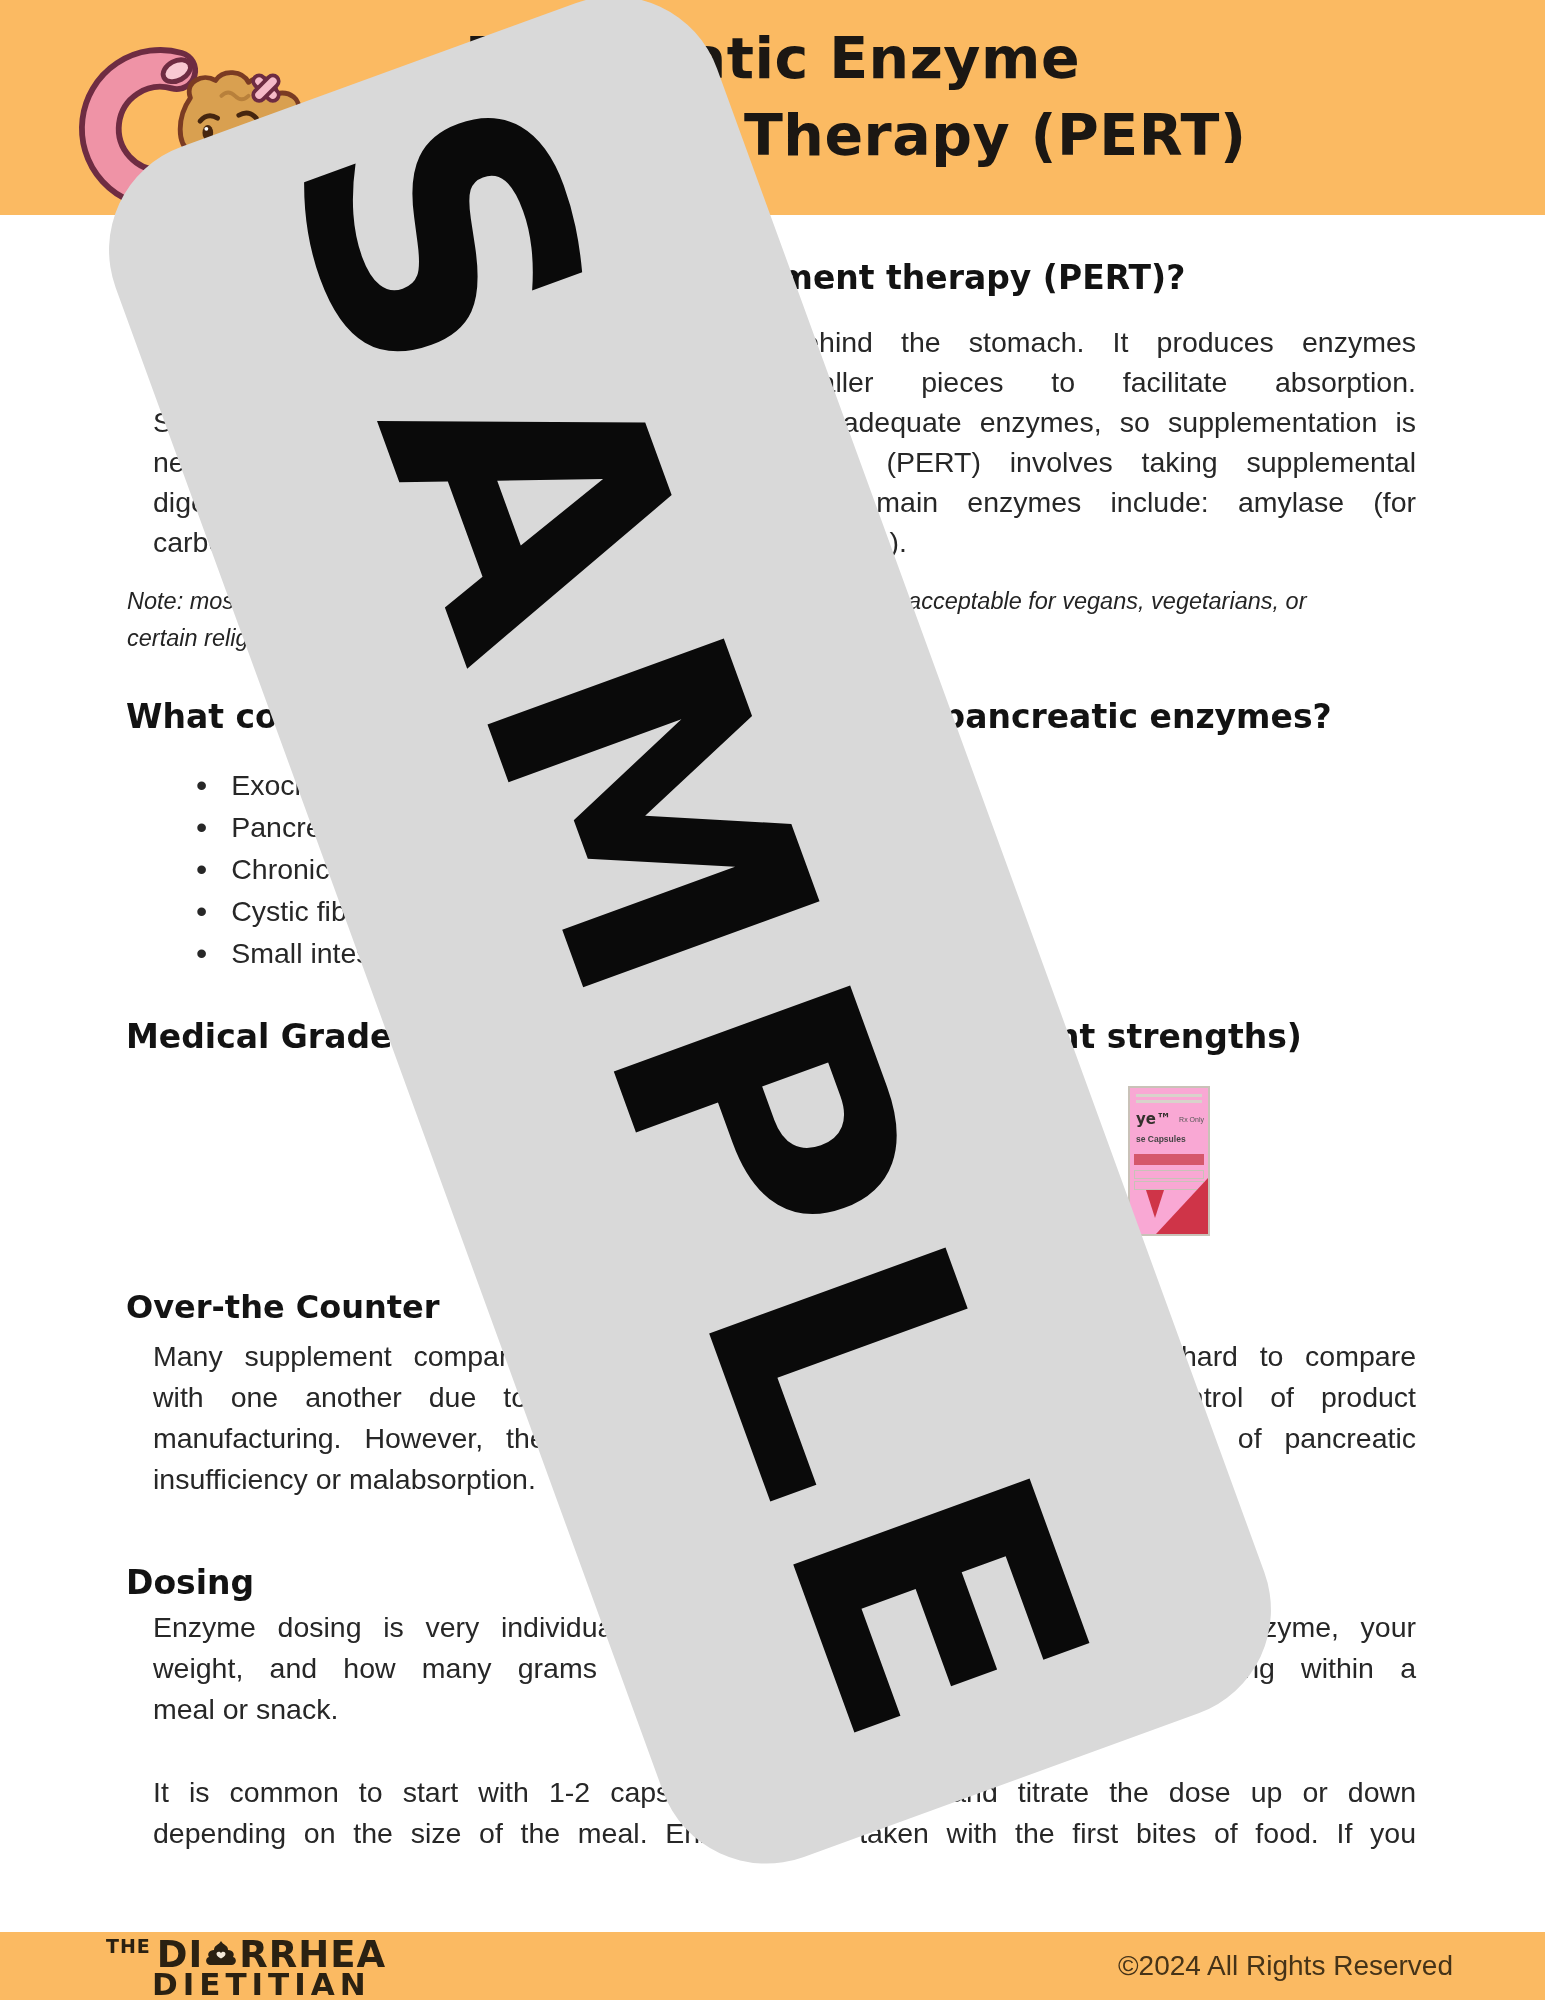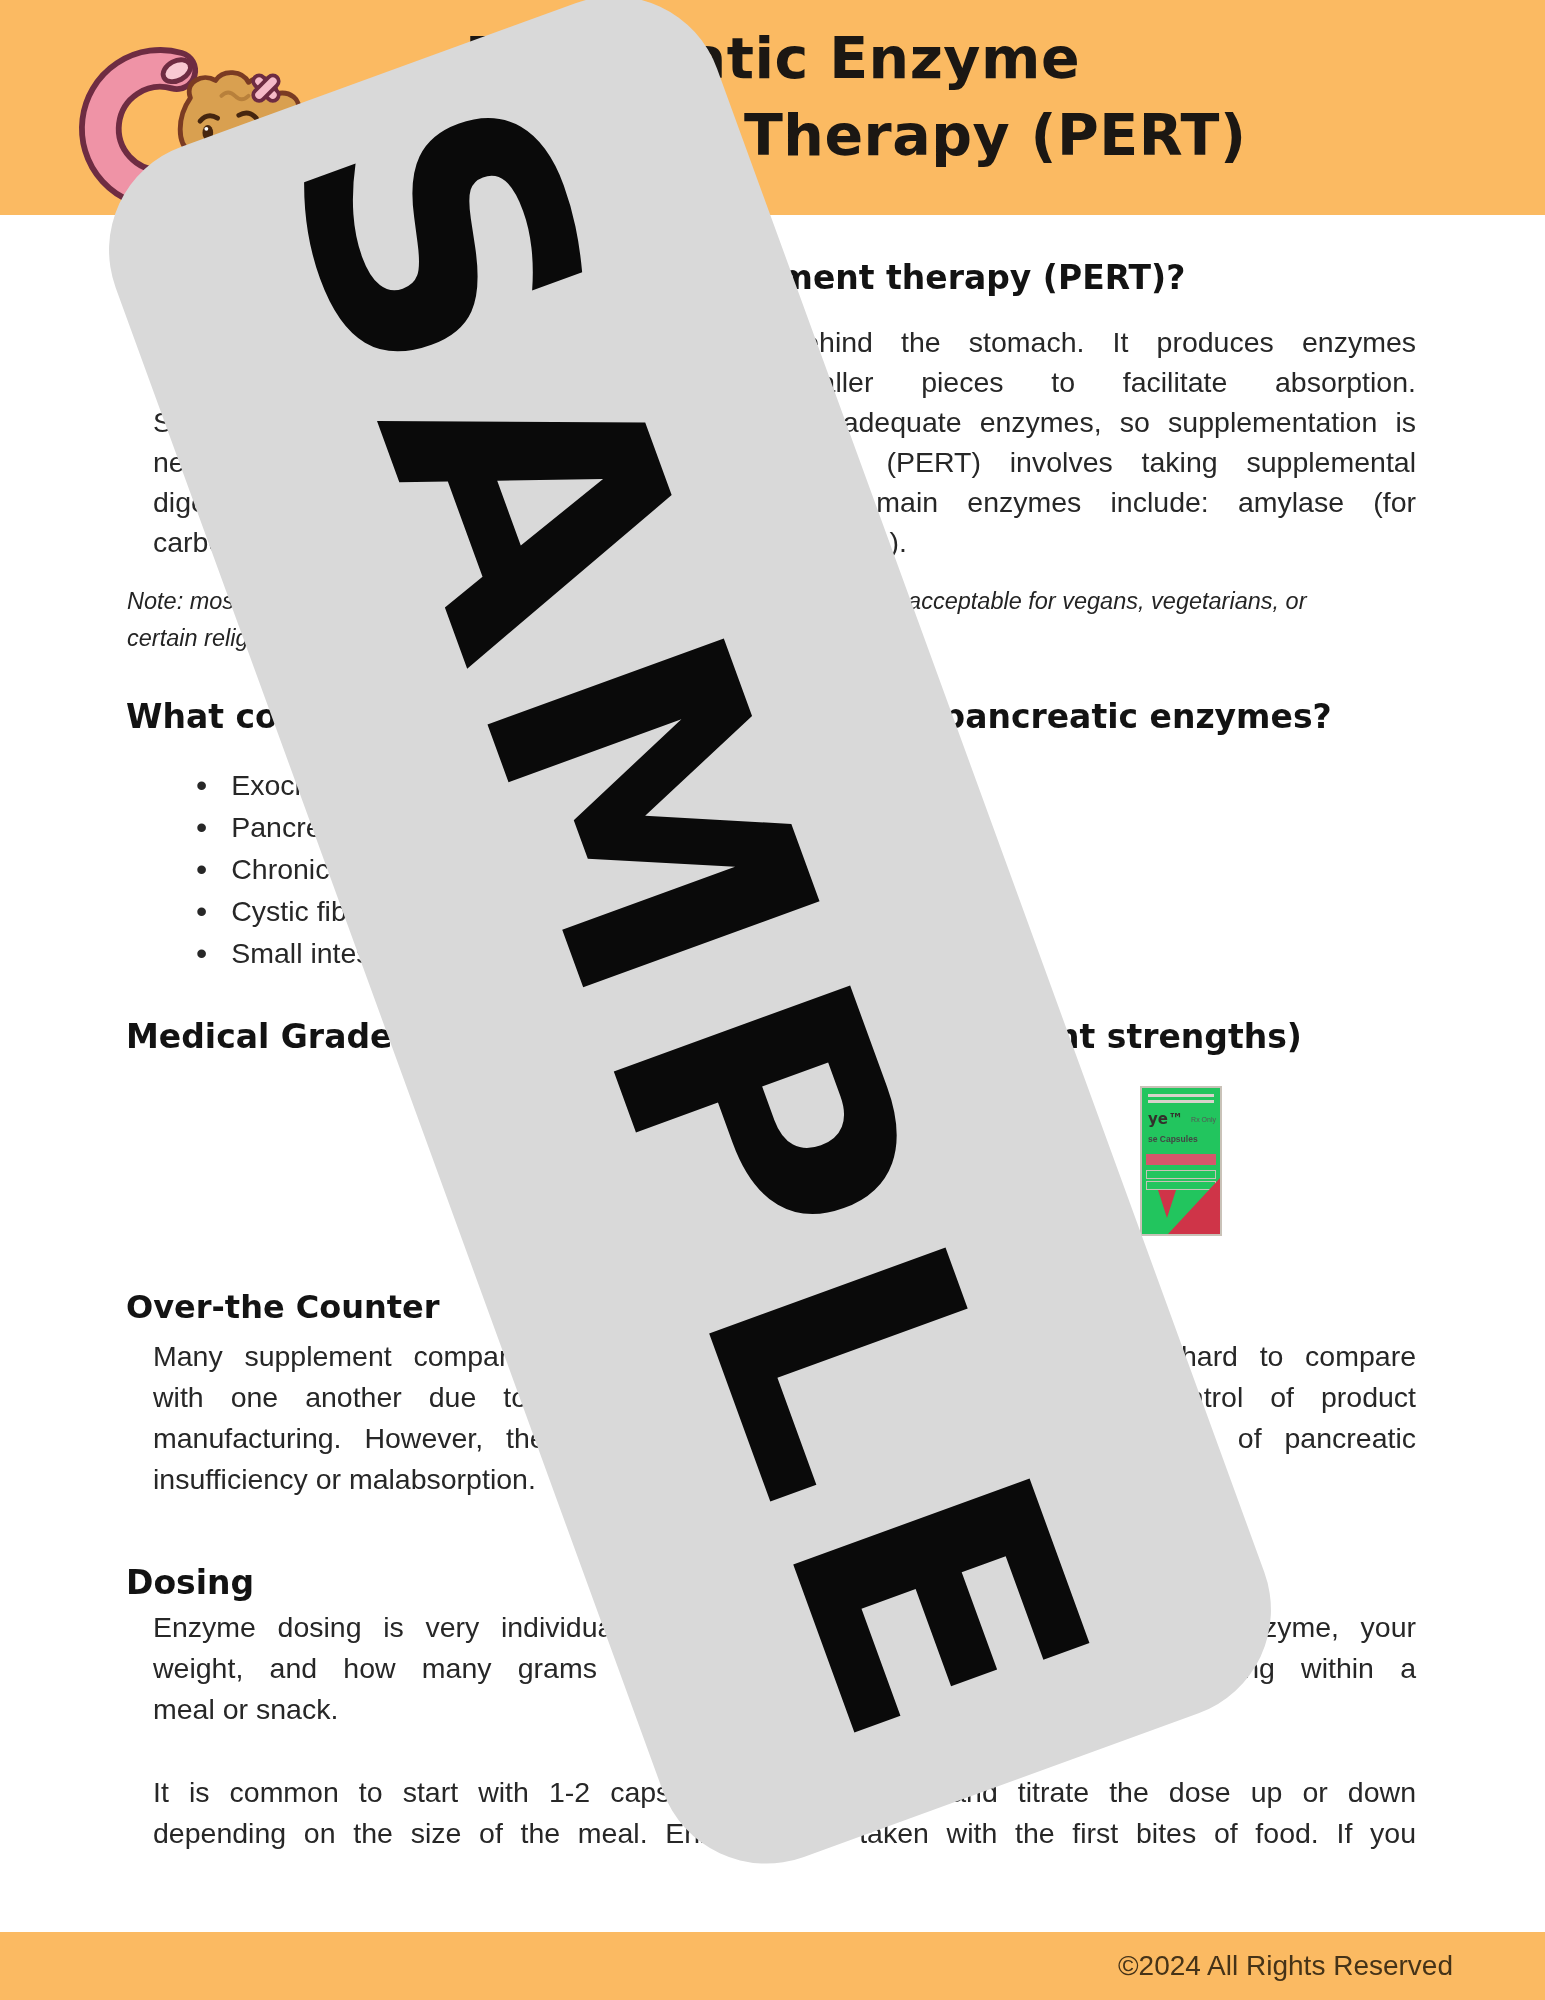--- a/index.html
+++ b/index.html
@@ -39,21 +39,21 @@
 
   
   .wm { position:absolute; left:-220px; top:610px; width:1820px; height:640px; background:#D9D9D9;
         border-radius:110px; transform:rotate(70deg); z-index:50;
         display:flex; align-items:center; justify-content:center; }
   .wm span { font-family:"DejaVu Sans", sans-serif; font-weight:800; font-size:345px;
              letter-spacing:26px; color:#0A0A0A; white-space:nowrap; }
 
   
   .pbox { position:absolute; left:1128px; top:1086px; width:82px; height:150px; z-index:5;
-          background:#22c55e; border:2px solid #C9C2B8; box-sizing:border-box; overflow:hidden;margin-left:12px; }
+          background:#f9a8d4; border:2px solid #C9C2B8; box-sizing:border-box; overflow:hidden; }
   .pbox .hair { position:absolute; left:6px; right:6px; height:3px; background:#D8D3CB; }
   .pbox .brand { position:absolute; left:6px; top:22px; font-family:"DejaVu Sans",sans-serif;
                  font-weight:800; font-size:15px; color:#33302C; }
   .pbox .rx { position:absolute; right:4px; top:28px; font-size:7px; color:#555; }
   .pbox .caps { position:absolute; left:6px; top:46px; font-size:8.5px; font-weight:bold; color:#444; white-space:nowrap; }
   .pbox .pinkrow { position:absolute; left:4px; right:4px; top:66px; height:11px; background:#D5576B; }
   .pbox .orow { position:absolute; left:4px; right:4px; height:9px; border:1px solid #C9C2B8; box-sizing:border-box; }
   .pbox .red-tri { position:absolute; left:16px; bottom:16px; width:0; height:0;
                    border-left:9px solid transparent; border-right:9px solid transparent;
                    border-top:28px solid #CF3448; }
@@ -167,16 +167,25 @@
     <div>It is common to start with 1-2 capsules at each meal and titrate the dose up or down</div>
     <div>depending on the size of the meal. Enzymes are taken with the first bites of food. If you</div>
   </div>
 
   <div class="wm">
     <span>SAMPLE</span>
   </div>
 
   <div class="band-bottom"></div>
 
+  <div class="logo">
+    <div class="l1">
+      <span class="the">THE</span><span class="big">DI</span><svg class="poop" width="34" height="30" viewBox="0 0 32 30">
+        <path d="M16,1 C18,5 23,5 23,10 C28,10 30,14 28,17 C32,18 32,24 27,25 L5,25 C0,24 0,18 4,17 C2,14 4,10 9,10 C9,5 14,5 16,1 Z" fill="#2A2112"></path>
+        <path d="M16,13 c1.5,-2.2 4.5,-1.2 4.5,1 c0,2 -3,3.6 -4.5,4.6 c-1.5,-1 -4.5,-2.6 -4.5,-4.6 c0,-2.2 3,-3.2 4.5,-1 Z" fill="#F3EADA"></path>
+      </svg><span class="big">RRHEA</span>
+    </div>
+    <div class="l2">DIETITIAN</div>
+  </div>
 
   <div class="copyright">©2024  All Rights Reserved</div>
 
 </div>
 
 </body></html>

